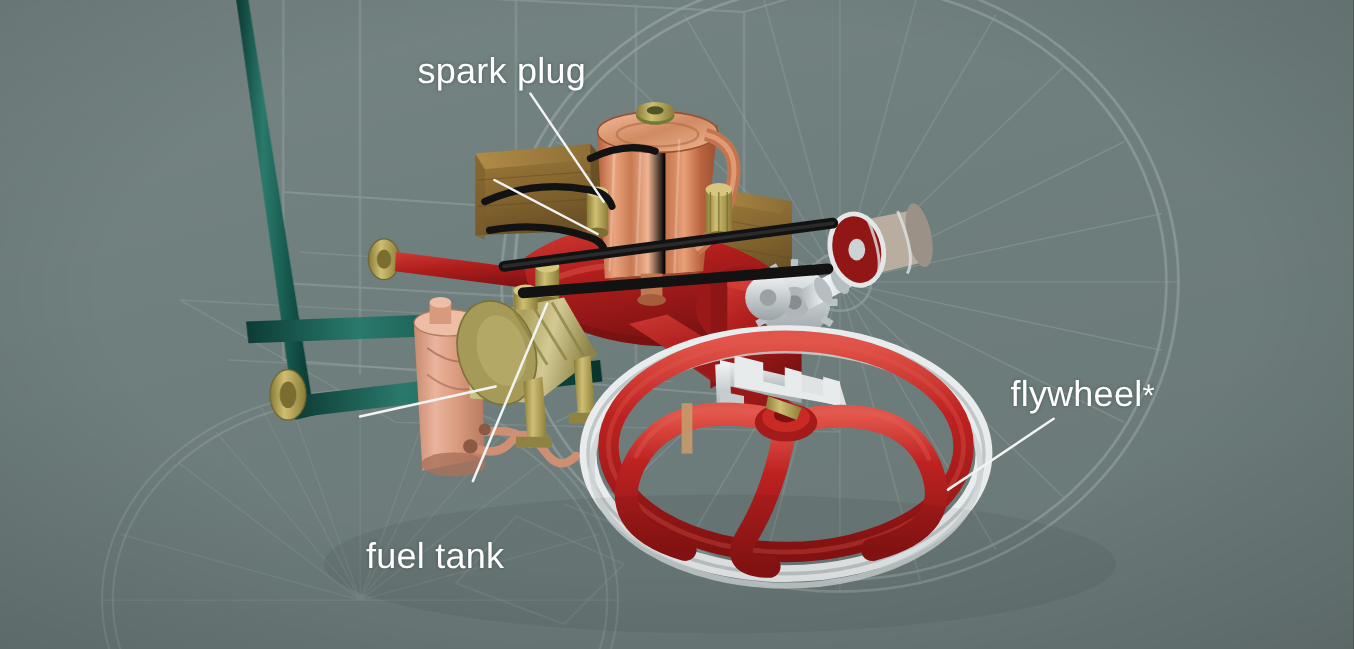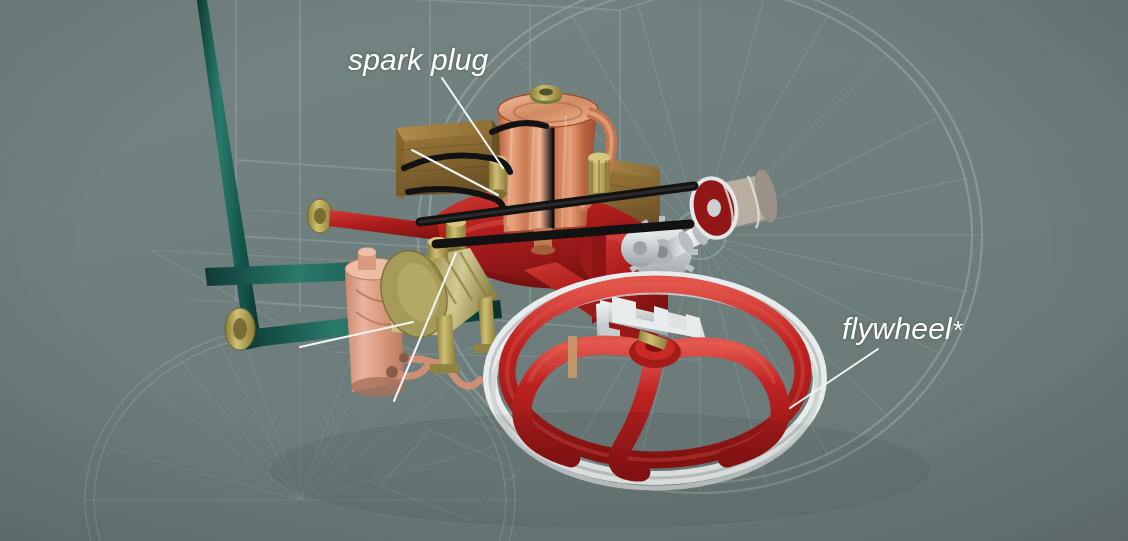--- a/index.html
+++ b/index.html
@@ -15,21 +15,20 @@
   .lbl{
     position:absolute;
     color:#ffffff;
     font-size:30px;
     line-height:1;
     font-weight:400;
     letter-spacing:.2px;
     white-space:nowrap;
     text-shadow:0 0 3px rgba(40,55,55,.55);
     user-select:none;
-    font-style:italic;
   }
   .lbl .ast{font-size:26px;}
   #leaders{position:absolute;inset:0;pointer-events:none;}
 </style>
 </head>
 <body>
 
 <div id="stage">
 
   <svg id="scene" viewBox="0 0 1128 541" preserveAspectRatio="none" aria-label="Annotated cutaway of an early internal-combustion engine on a motor-bicycle frame">
@@ -464,14 +463,17 @@
         <line x1="394" y1="401" x2="456" y2="253"></line>
       </g>
   </svg>
 
   <div class="lbl" style="left: 348px; top: 45px;">
     <span>spark plug</span>
   </div>
   <div class="lbl" style="left: 842px; top: 314px;">
     <span>flywheel</span><span class="ast">*</span>
   </div>
+  <div class="lbl" style="left: 305px; top: 449px;">
+    <span>fuel tank</span>
+  </div>
 
 </div>
 
 </body></html>

